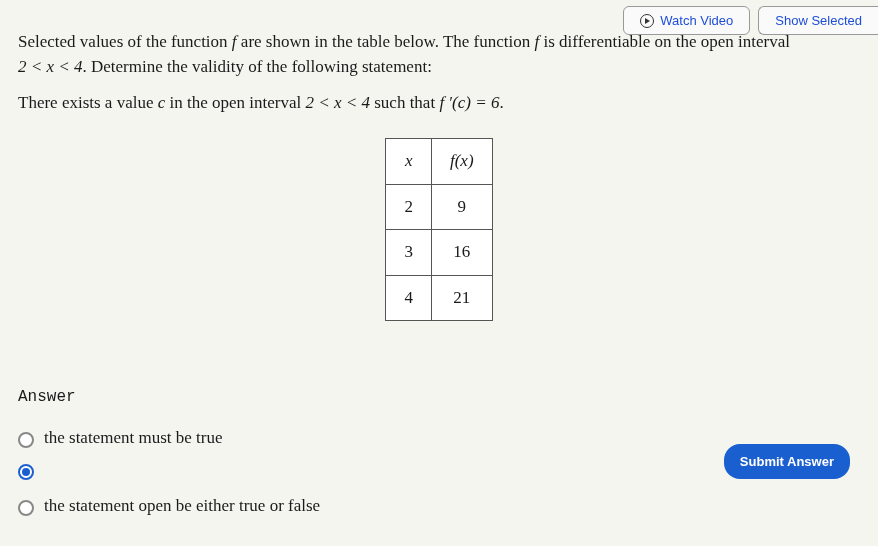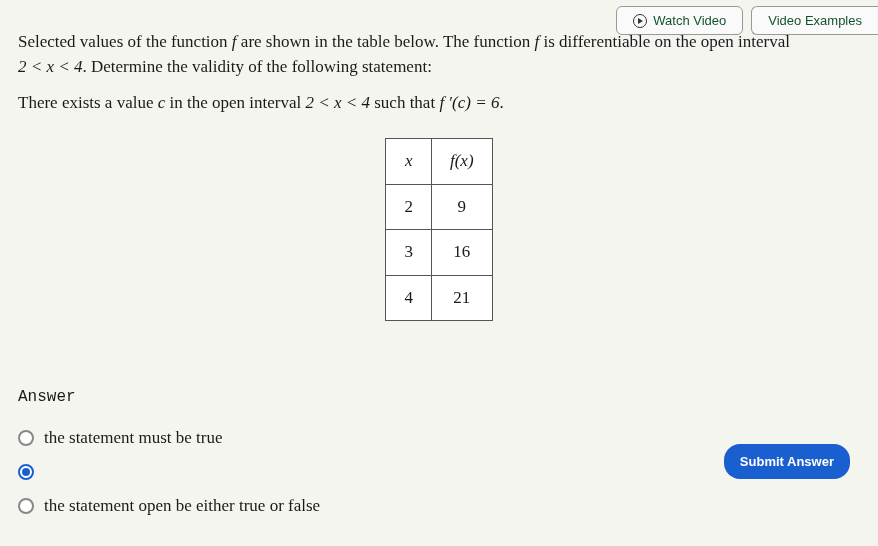--- a/index.html
+++ b/index.html
@@ -19,21 +19,21 @@
       display: flex;
       gap: 8px;
     }
     .btn-outline {
       border: 1px solid #999;
       background: #fafafa;
       border-radius: 6px;
       padding: 6px 16px;
       font-family: Arial, sans-serif;
       font-size: 13px;
-      color: #14532d;
+      color: #1d4ed8;
       display: flex;
       align-items: center;
       gap: 6px;
       cursor: pointer;
     }
     .btn-outline.cut {
       border-radius: 6px 0 0 6px;
       border-right: none;
     }
     .play-icon {
@@ -86,21 +86,21 @@
     }
     .answer-heading {
       font-family: Liberation Mono, monospace;
       font-weight: normal;
       font-size: 16px;
       margin-bottom: 22px;
     }
     .options { font-size: 17px; }
     .opt-row {
       display: flex;
-      align-items: center;
+      align-items: flex-end;
       gap: 10px;
       margin-bottom: 16px;
       cursor: pointer;
     }
     .radio {
       width: 16px;
       height: 16px;
       border: 2px solid #888;
       border-radius: 50%;
       flex-shrink: 0;
@@ -140,21 +140,21 @@
   </style>
 </head>
 <body>
 
 <div class="top-buttons">
   <div class="btn-outline">
     <span class="play-icon"></span>
     <span>Watch Video</span>
   </div>
   <div class="btn-outline cut">
-    <span>Video Examples</span>
+    <span>Show Selected</span>
   </div>
 </div>
 
 <div class="content">
   <div class="problem-text">
     <span>Selected values of the function </span><span class="math">f</span><span> are shown in the table below. The function </span><span class="math">f</span><span> is differentiable on the open interval </span><br>
     <span class="math">2 &lt; x &lt; 4</span><span>. Determine the validity of the following statement:</span>
   </div>
   <div class="statement">
     <span>There exists a value </span><span class="math">c</span><span> in the open interval </span><span class="math">2 &lt; x &lt; 4</span><span> such that </span><span class="math">f ′(c) = 6</span><span>.</span>

